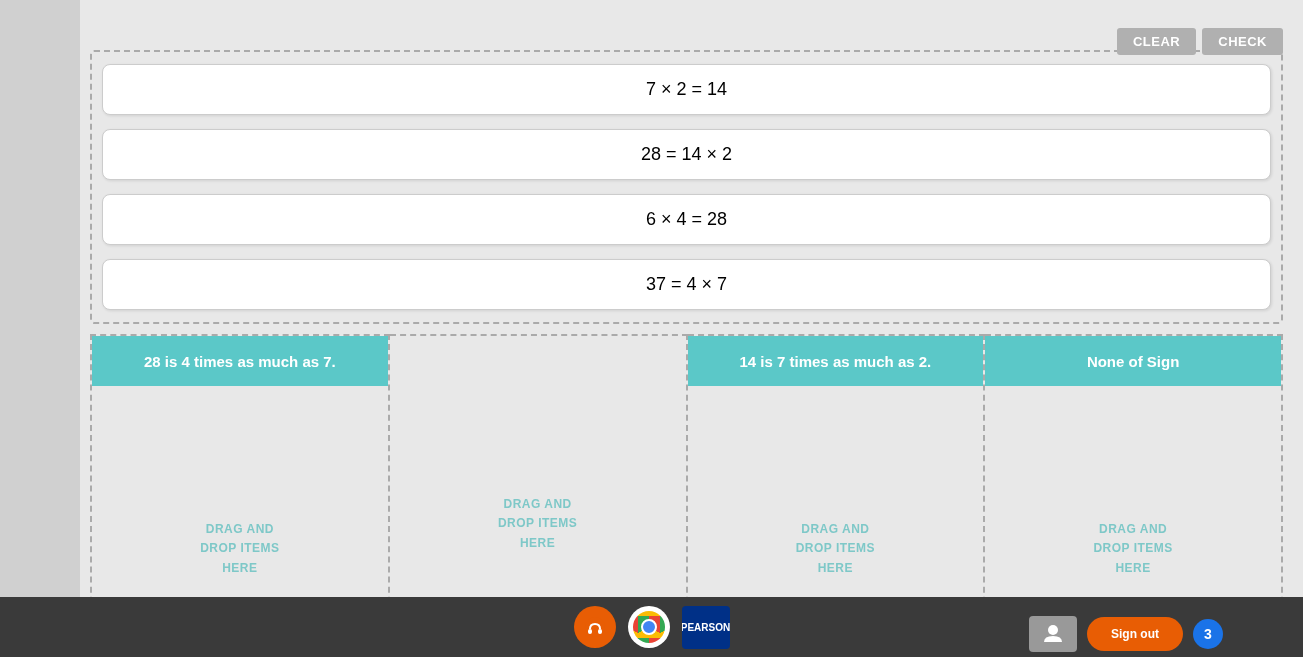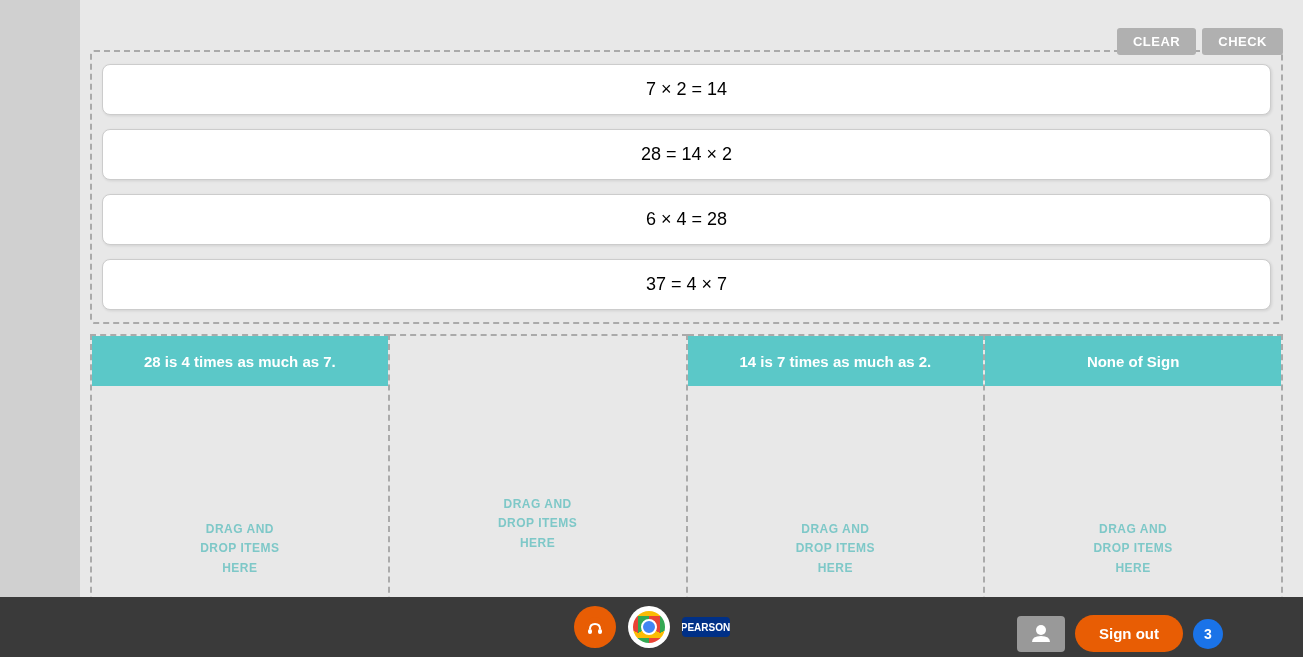--- a/index.html
+++ b/index.html
@@ -158,40 +158,40 @@
     }
 
     .taskbar-icon.chrome {
       background: white;
     }
 
     .taskbar-icon.pearson {
       background: #003087;
       border-radius: 4px;
       width: 48px;
-      height: 20px;
+      height: 43px;
     }
 
     
     .sign-out-area {
       position: absolute;
       bottom: 5px;
       right: 80px;
       display: flex;
       align-items: center;
       gap: 10px;
     }
 
     .sign-out-btn {
       background: #e85d04;
       color: white;
       border: none;
       padding: 10px 24px;
       border-radius: 24px;
-      font-size: 15px;
+      font-size: 12px;
       font-weight: bold;
       cursor: pointer;
     }
 
     .notification-badge {
       background: #1a73e8;
       color: white;
       border-radius: 50%;
       width: 30px;
       height: 30px;

